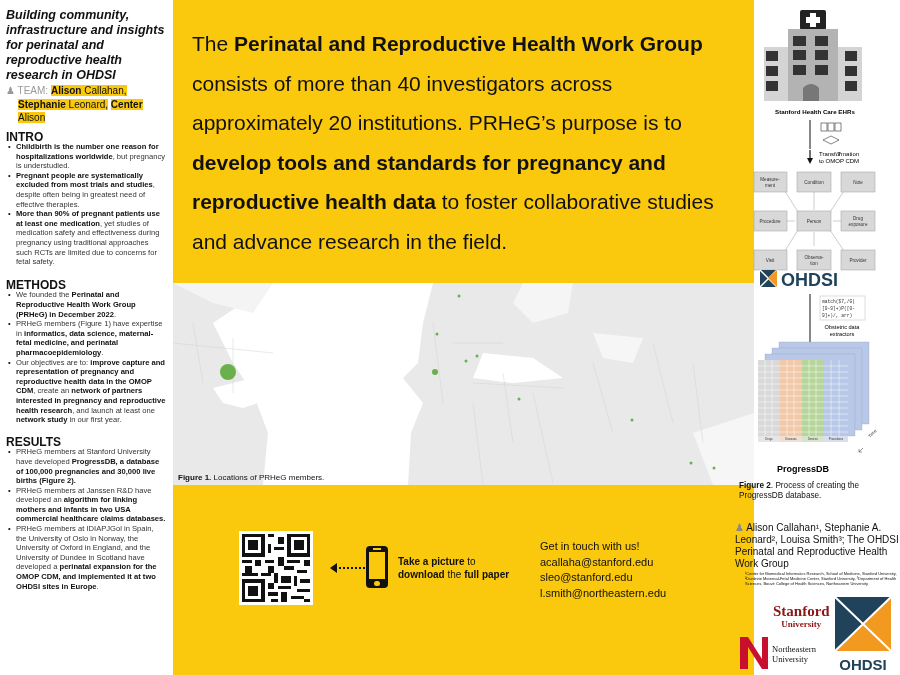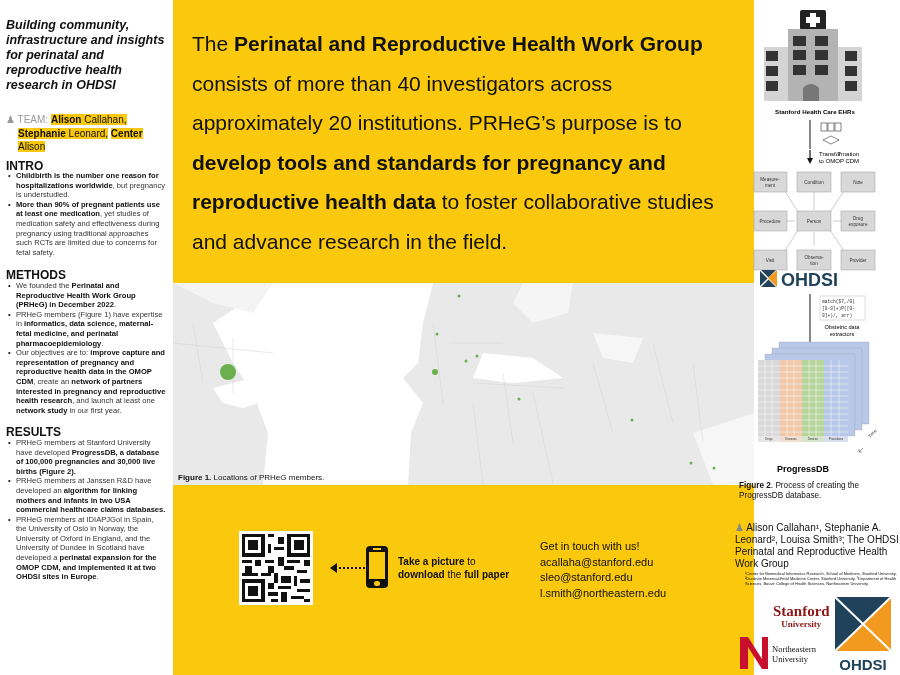--- a/index.html
+++ b/index.html
@@ -1,19 +1,19 @@
 <!DOCTYPE html>
 <html><head>
 <meta charset="utf-8">
 <style>
   * { box-sizing: border-box; margin: 0; padding: 0; }
   body { width: 900px; height: 675px; background: #ffffff; font-family: "Liberation Sans", sans-serif; color: #111; position: relative; overflow: hidden; }
   .left { position: absolute; left: 0; top: 0; width: 172px; height: 675px; padding: 6px 6px 0 6px; font-size: 7.6px; line-height: 9.6px; }
-  .title { font-weight: bold; font-style: italic; font-size: 12.5px; line-height: 15px; margin-top: 12px; }
-  .team { margin-top: 20px; font-size: 10px; line-height: 13.5px; color: #999; padding-left: 0; }
+  .title { font-weight: bold; font-style: italic; font-size: 12.5px; line-height: 15px; margin-top: 2px; }
+  .team { margin-top: 1px; font-size: 10px; line-height: 13.5px; color: #999; padding-left: 0; }
   .team .hl { background: #fac80c; color: #111; }
   .team .indent { padding-left: 12px; display:block; }
   .team b { color:#111; }
   .sec { font-weight: bold; font-size: 12px; margin-top: 8px; }
   ul { list-style: none; }
   li { position: relative; padding-left: 10px; color: #333; }
   li::before { content: "•"; position: absolute; left: 2px; top: 0; color: #111; }
   li b { color: #111; }
   .center-top { position: absolute; left: 173px; top: 0; width: 581px; height: 283px; background: #fac80c; padding: 24px 0 0 19px; }
   .center-top p { font-size: 21px; line-height: 39.5px; color: #111; width: 540px; }
@@ -50,20 +50,21 @@
     <span>♟</span>
     <span>TEAM:</span>
     <span class="hl"><b>Alison</b> <span>Callahan,</span></span>
     <span class="indent"><span class="hl"><b>Stephanie</b> <span>Leonard,</span></span> <span class="hl"><b>Center</b></span></span>
     <span class="indent"><span class="hl">Alison</span></span>
   </div>
 
   <div class="sec">INTRO</div>
   <ul>
     <li><b>Childbirth is the number one reason for hospitalizations worldwide</b><span>, but pregnancy is understudied.</span></li>
+    <li><b>Pregnant people are systematically excluded from most trials and studies</b><span>, despite often being in greatest need of effective therapies.</span></li>
     <li><b>More than 90% of pregnant patients use at least one medication</b><span>, yet studies of medication safety and effectiveness during pregnancy using traditional approaches such RCTs are limited due to concerns for fetal safety.</span></li>
   </ul>
 
   <div class="sec" style="margin-top:14px">METHODS</div>
   <ul>
     <li><span>We founded the </span><b>Perinatal and Reproductive Health Work Group (PRHeG) in December 2022</b><span>.</span></li>
     <li><span>PRHeG members (Figure 1) have expertise in </span><b>informatics, data science, maternal-fetal medicine, and perinatal pharmacoepidemiology</b><span>.</span></li>
     <li><span>Our objectives are to: </span><b>improve capture and representation of pregnancy and reproductive health data in the OMOP CDM</b><span>, create an </span><b>network of partners interested in pregnancy and reproductive health research</b><span>, and launch at least one </span><b>network study</b><span> in our first year.</span></li>
   </ul>
 

